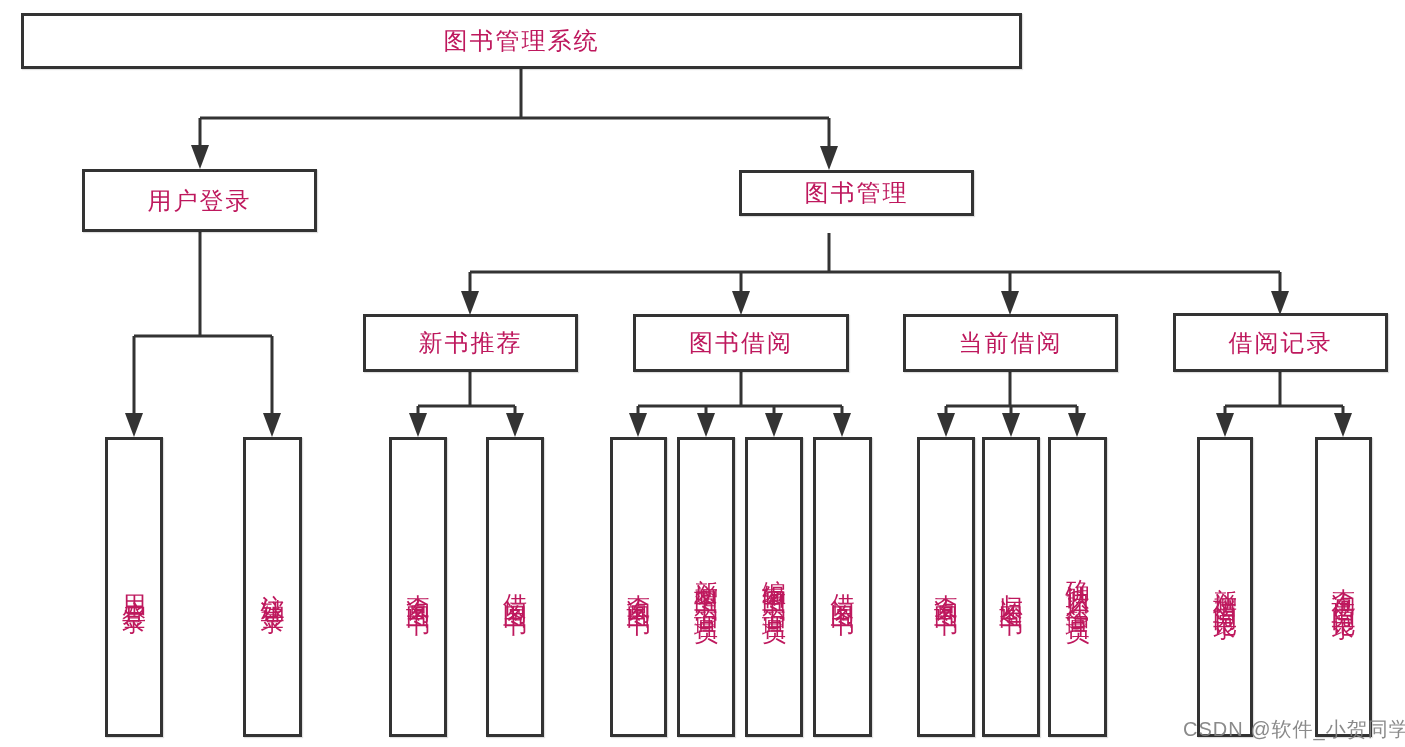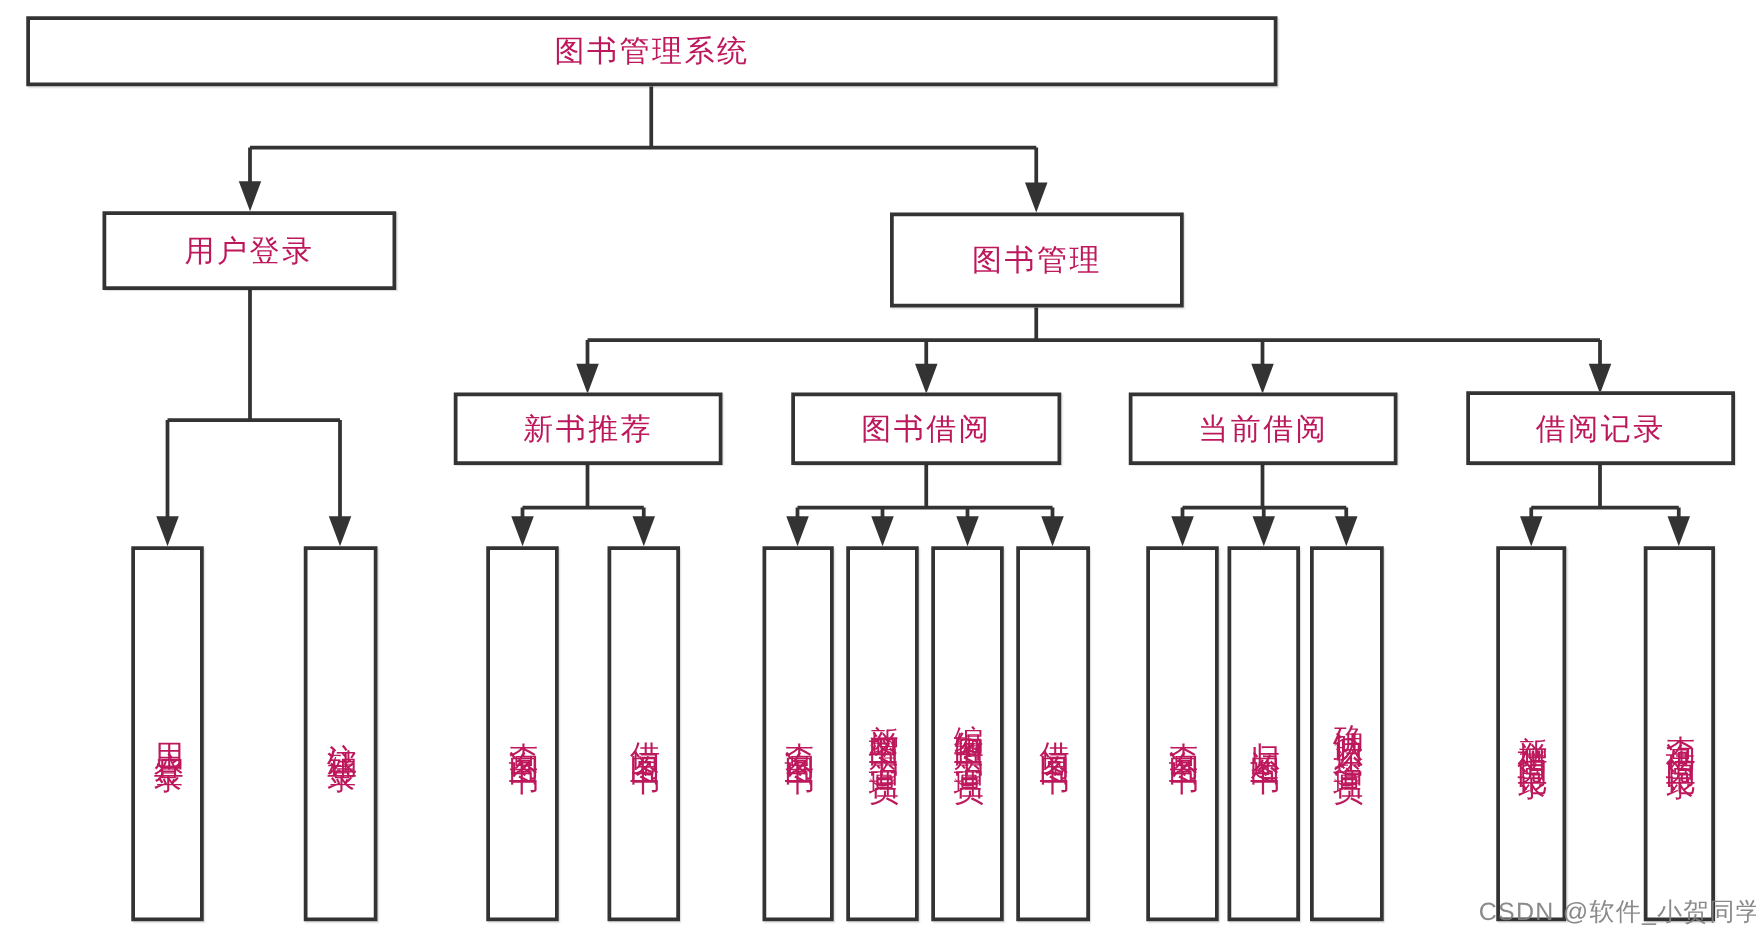--- a/index.html
+++ b/index.html
@@ -82,21 +82,21 @@
     </g>
   </svg>
 
   <div class="node h-node" style="left:21px;top:13px;width:1001px;height:56px">
     <span>图书管理系统</span>
   </div>
 
   <div class="node h-node" style="left:82px;top:169px;width:235px;height:63px">
     <span>用户登录</span>
   </div>
-  <div class="node h-node" style="left:712px;top:170px;width:235px;height:76px">
+  <div class="node h-node" style="left:739px;top:170px;width:235px;height:46px">
     <span>图书管理</span>
   </div>
 
   <div class="node h-node" style="left:633px;top:314px;width:216px;height:58px">
     <span>图书借阅</span>
   </div>
   <div class="node h-node" style="left:363px;top:314px;width:215px;height:58px">
     <span>新书推荐</span>
   </div>
   <div class="node h-node" style="left:1173px;top:313px;width:215px;height:59px">

